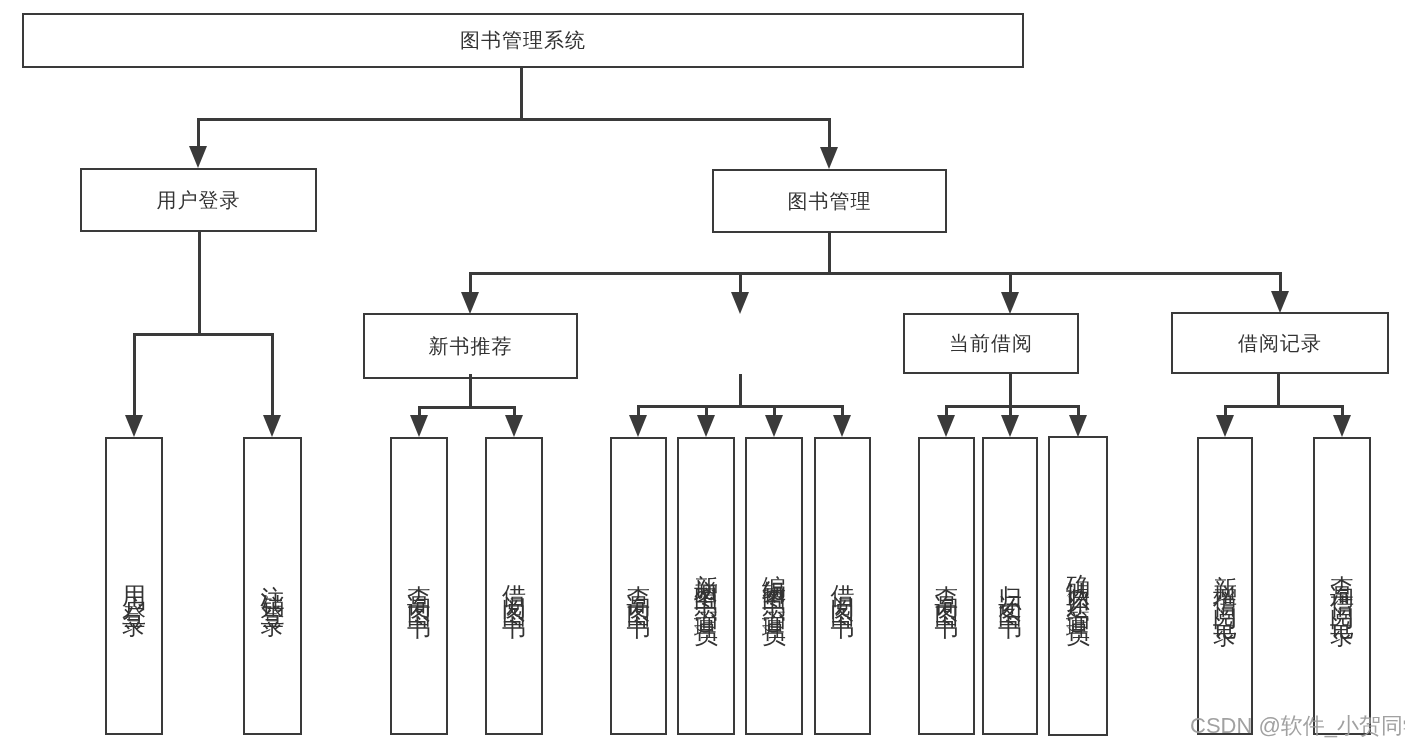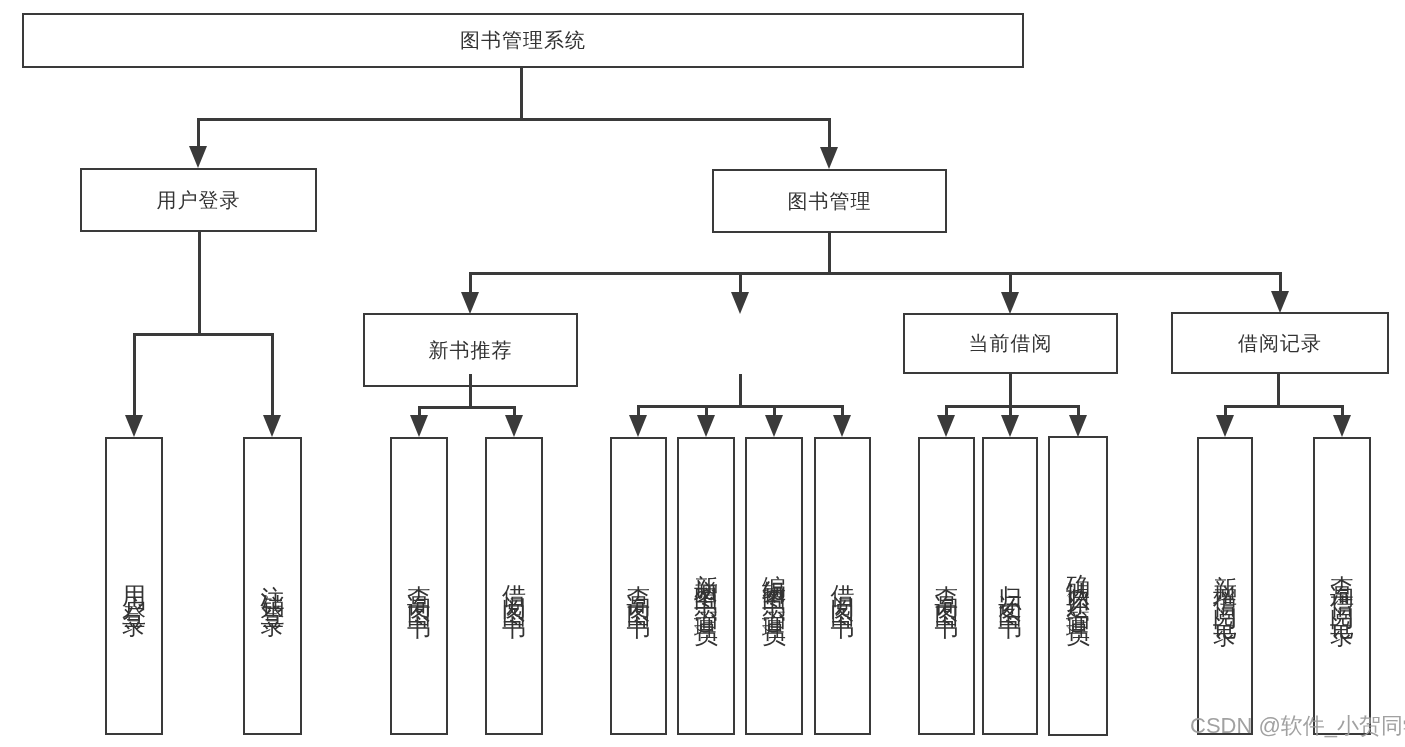--- a/index.html
+++ b/index.html
@@ -41,26 +41,26 @@
   </div>
 
   <div class="box hbox" style="left:80px;top:168px;width:237px;height:64px;">
     <span>用户登录</span>
   </div>
 
   <div class="box hbox" style="left:712px;top:169px;width:235px;height:64px;">
     <span>图书管理</span>
   </div>
 
-  <div class="box hbox" style="left:363px;top:313px;width:215px;height:74px;">
+  <div class="box hbox" style="left:363px;top:313px;width:215px;height:66px;">
     <span>新书推荐</span>
   </div>
 
 
-  <div class="box hbox" style="left:903px;top:313px;width:215px;height:61px;">
+  <div class="box hbox" style="left:903px;top:313px;width:176px;height:61px;">
     <span>当前借阅</span>
   </div>
 
   <div class="box hbox" style="left:1171px;top:312px;width:218px;height:62px;">
     <span>借阅记录</span>
   </div>
 
   <div class="box leaf" style="left:105px;top:437px;width:58px;height:298px;">
     <span class="vtext">用户登录</span>
   </div>

